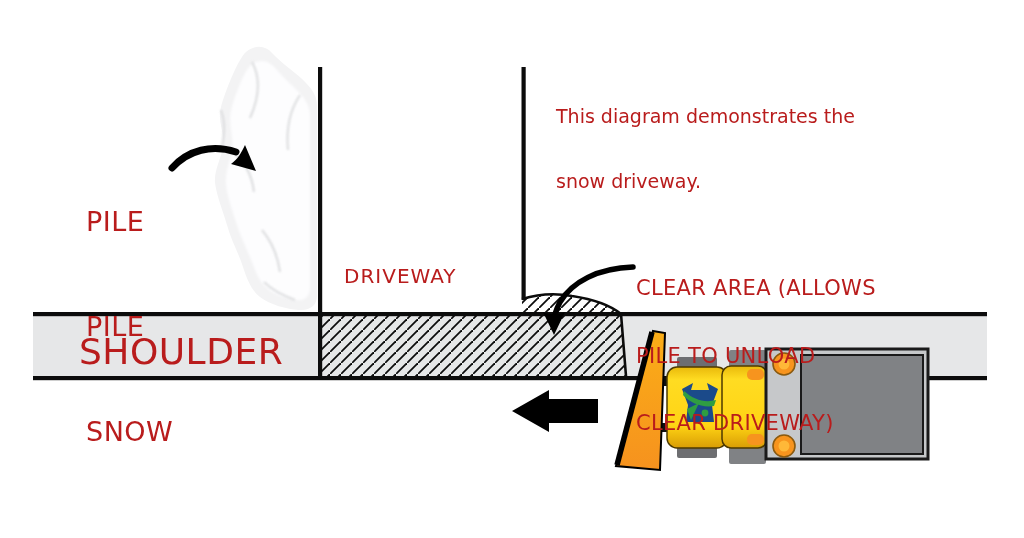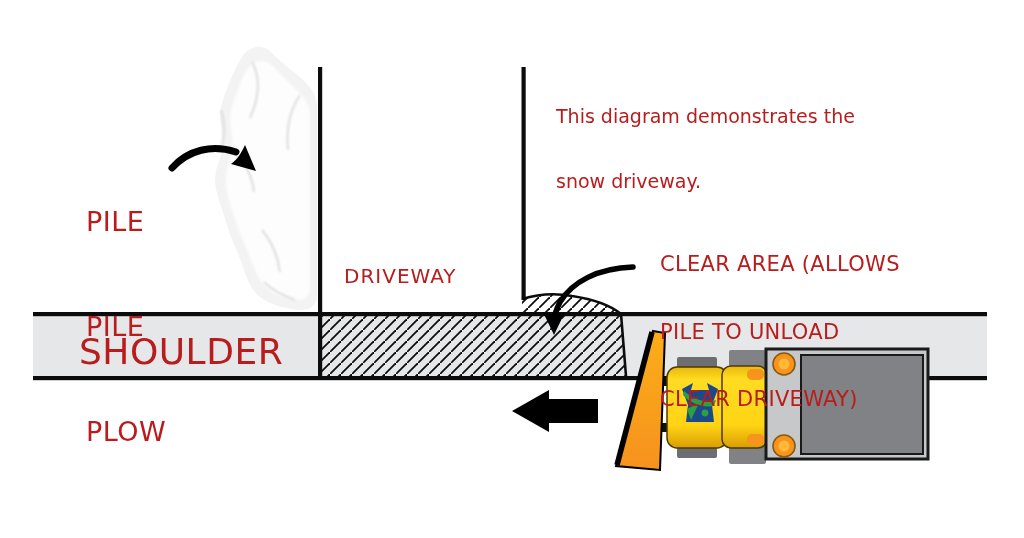--- a/index.html
+++ b/index.html
@@ -6,21 +6,21 @@
   #stage{
     position:relative;width:1024px;height:538px;background:#ffffff;overflow:hidden;
     font-family:"DejaVu Sans","Liberation Sans",sans-serif;color:#111;
   }
   #art{position:absolute;left:0;top:0;}
   .lbl{position:absolute;white-space:pre;color:#b91c1c;}
   .lbl-pile{left:86px;top:134px;font-size:27px;line-height:35px;letter-spacing:.5px;}
   .lbl-driveway{left:344px;top:217px;font-size:20px;letter-spacing:1px;margin-top:47px;}
   .lbl-shoulder{left:79px;top:331px;font-size:36px;letter-spacing:.5px;}
   .lbl-desc{left:556px;top:63px;font-size:19px;line-height:21.5px;}
-  .lbl-clear{left:636px;top:208px;font-size:21px;line-height:22.5px;letter-spacing:.3px;margin-left:24px;}
+  .lbl-clear{left:636px;top:232px;font-size:21px;line-height:22.5px;letter-spacing:.3px;}
 </style>
 </head>
 <body>
 
 <div id="stage">
 
   <svg id="art" width="1024" height="538" viewBox="0 0 1024 538">
     <defs>
       <pattern id="hatch" patternUnits="userSpaceOnUse" width="11" height="11">
         <path d="M-2,13 L13,-2" stroke="#0c0c0c" stroke-width="1.8" fill="none"></path>
@@ -120,21 +120,21 @@
       <g>
         <circle cx="784" cy="446" r="11" fill="#F7941E" stroke="#8a5a10" stroke-width="1.6"></circle>
         <circle cx="784" cy="446" r="5.5" fill="#FFB838"></circle>
       </g>
     </g>
   </svg>
 
   <div class="lbl lbl-pile">
     <div>PILE</div>
     <div>PILE</div>
-    <div>PLOW</div>
+    <div>SNOW</div>
   </div>
 
   <div class="lbl lbl-driveway">DRIVEWAY</div>
 
   <div class="lbl lbl-shoulder">SHOULDER</div>
 
   <div class="lbl lbl-desc">
     <div>This diagram demonstrates the</div>
     <div>snow driveway.</div>
   </div>

